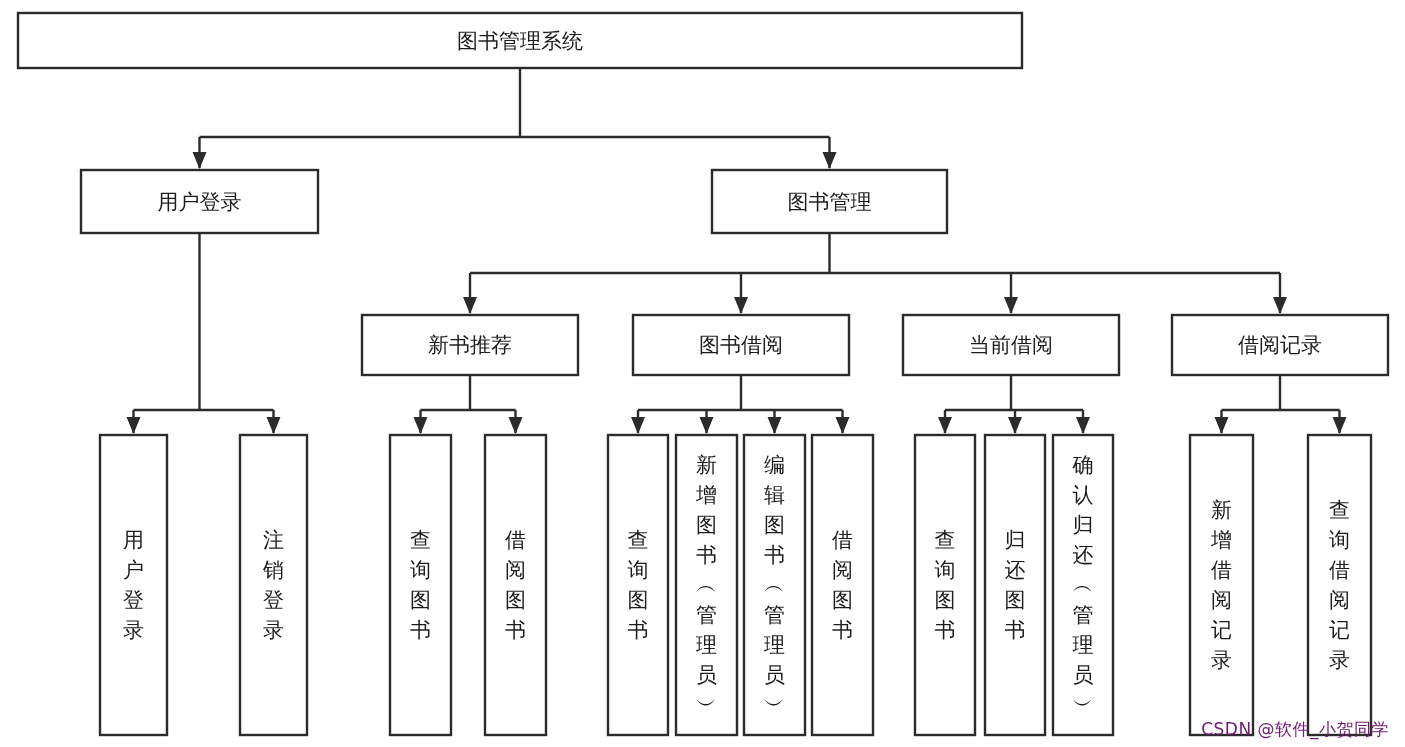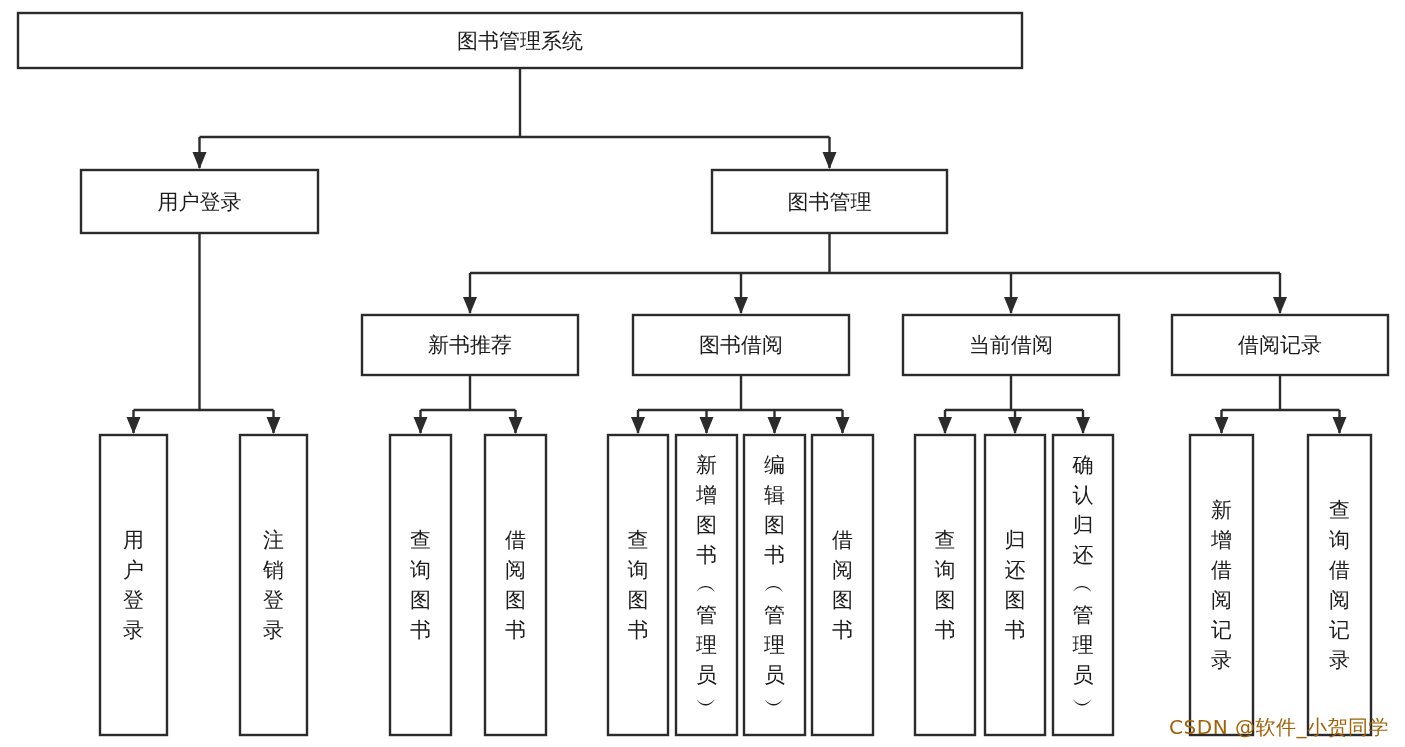--- a/index.html
+++ b/index.html
@@ -54,22 +54,22 @@
     fill: #1c1c1c;
     font-family: "DejaVu Sans", "Liberation Sans", sans-serif;
     font-size: 21px;
     text-anchor: middle;
   }
   .watermark {
     position: absolute;
     right: 16px;
     bottom: 6px;
     font-family: "DejaVu Sans", "Liberation Sans", sans-serif;
-    font-size: 20px;
-    color: #a16207;
+    font-size: 17px;
+    color: #701a75;
     letter-spacing: 0.5px;
     white-space: nowrap;
     pointer-events: none;
   }
 </style>
 </head>
 <body>
 
 <div id="diagram-root">
   <svg id="tree-svg" viewBox="0 0 1405 747" xmlns="http://www.w3.org/2000/svg">

